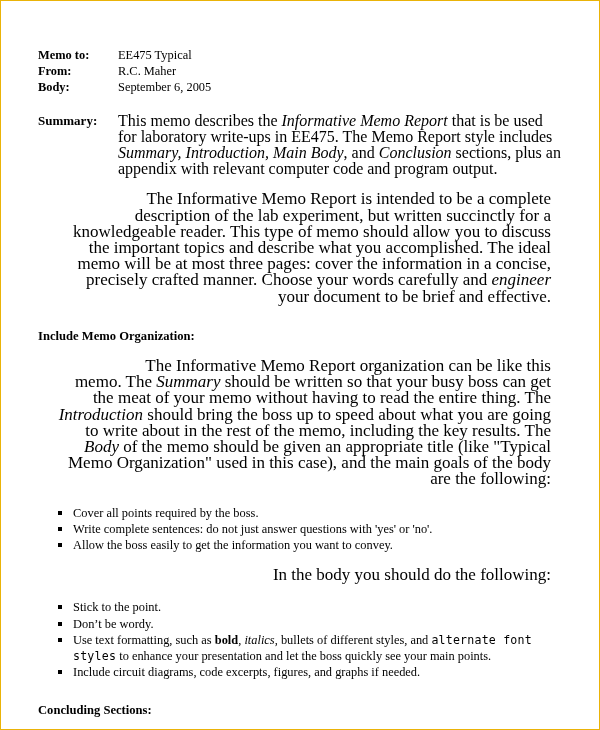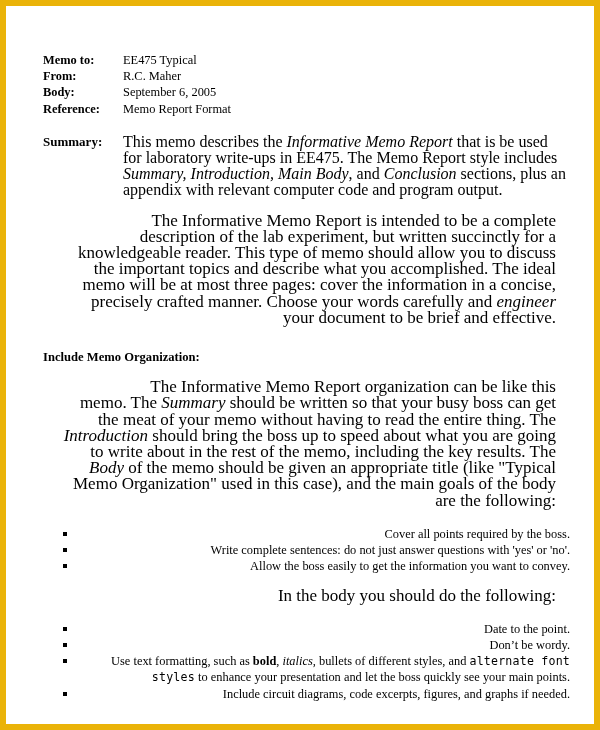--- a/index.html
+++ b/index.html
@@ -11,21 +11,21 @@
   body {
     font-family: "Liberation Serif", "DejaVu Serif", serif;
     color: #000000;
   }
   .page {
     position: relative;
     width: 600px;
     height: 730px;
     box-sizing: border-box;
     background: #ffffff;
-    border: 6px solid #eab308;
+    border: 1px solid #eab308;
     overflow: hidden;
   }
   .sheet {
     position: absolute;
     left: 37px;
     top: 46px;
     width: 527px;
   }
 
   
@@ -97,21 +97,21 @@
     margin: 0;
     padding: 0;
   }
   ul.bullets.first-list  { margin-top: 17px; }
   ul.bullets.second-list { margin-top: 16px; }
   ul.bullets li {
     position: relative;
     padding-left: 35px;
     font-size: 12.4px;
     line-height: 16.2px;
-    text-align: right;
+    text-align: left;
   }
   ul.bullets li .sq-bullet {
     position: absolute;
     left: 20px;
     top: 6px;
     width: 4px;
     height: 4px;
     background: #000000;
   }
 
@@ -137,24 +137,20 @@
         <td class="value">EE475 Typical</td>
       </tr>
       <tr>
         <td class="label">From:</td>
         <td class="value">R.C. Maher</td>
       </tr>
       <tr>
         <td class="label">Body:</td>
         <td class="value">September 6, 2005</td>
       </tr>
-      <tr>
-        <td class="label">Reference:</td>
-        <td class="value">Memo Report Format</td>
-      </tr>
     </tbody>
       </table>
 
     <div class="summary-row">
       <div class="summary-label">Summary:</div>
       <div class="summary-body"><span>This memo describes the </span><span class="it">Informative Memo Report</span><span> that is be used for laboratory write-ups in EE475.  The Memo Report style includes </span><span class="it">Summary, Introduction, Main Body</span><span>, and </span><span class="it">Conclusion</span><span> sections, plus an appendix with relevant computer code and program output.</span></div>
     </div>
 
     <p class="body-para indented p-intro"><span>The Informative Memo Report is intended to be a complete description of the lab experiment, but written succinctly for a knowledgeable reader.  This type of memo should allow you to discuss the important topics and describe what you accomplished.  The ideal memo will be at most three pages:  cover the information in a concise, precisely crafted manner.  Choose your words carefully and </span><span class="it">engineer</span><span> your document to be brief and effective.</span></p>
 
@@ -163,21 +159,21 @@
 
     <ul class="bullets first-list">
       <li><span class="sq-bullet"></span><span>Cover all points required by the boss.</span></li>
       <li><span class="sq-bullet"></span><span>Write complete sentences:  do not just answer questions with 'yes' or 'no'.</span></li>
       <li><span class="sq-bullet"></span><span>Allow the boss easily to get the information you want to convey.</span></li>
     </ul>
 
     <p class="body-para p-inbody">In the body you should do the following:</p>
 
     <ul class="bullets second-list">
-      <li><span class="sq-bullet"></span><span>Date to the point.</span></li>
+      <li><span class="sq-bullet"></span><span>Stick to the point.</span></li>
       <li><span class="sq-bullet"></span><span>Don’t be wordy.</span></li>
       <li><span class="sq-bullet"></span><span>Use text formatting, such as </span><span class="bd">bold</span><span>, </span><span class="it">italics</span><span>, bullets of different styles, and </span><span class="mono">alternate font styles</span><span> to enhance your presentation and let the boss quickly see your main points.</span></li>
       <li><span class="sq-bullet"></span><span>Include circuit diagrams, code excerpts, figures, and graphs if needed.</span></li>
     </ul>
 
     <div class="section-heading h-concluding">Concluding Sections:</div>
 
   </div>
 </div>
 

